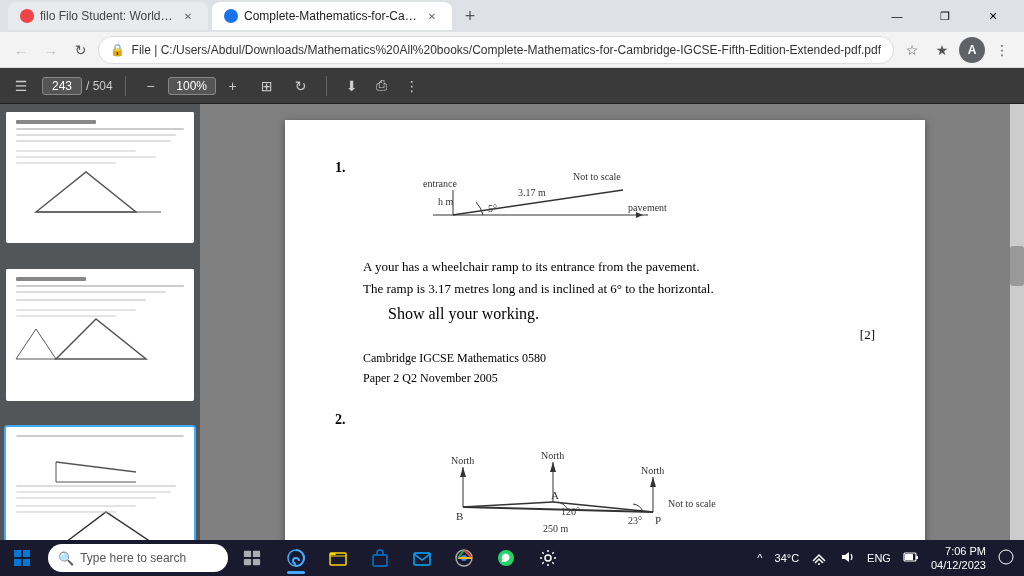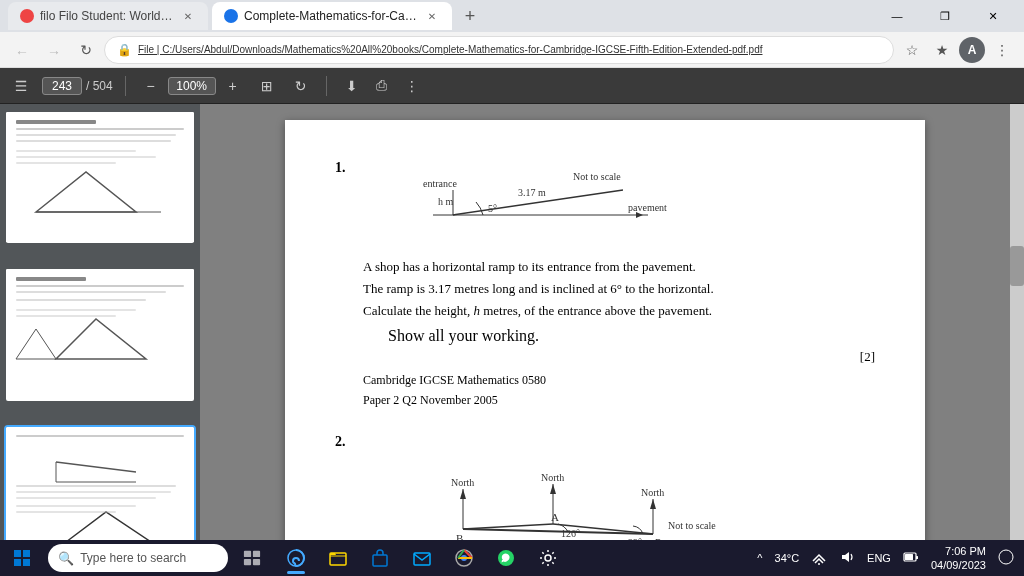--- a/index.html
+++ b/index.html
@@ -25,21 +25,21 @@
 
     
     .address-bar {
       height: 36px; background: #f3f3f3; display: flex; align-items: center; padding: 0 8px; gap: 4px; border-bottom: 1px solid #ddd;
     }
     .nav-btn { width: 28px; height: 28px; border-radius: 50%; display: flex; align-items: center; justify-content: center; font-size: 14px; color: #555; cursor: pointer; }
     .nav-btn.disabled { color: #bbb; cursor: default; }
     .address-input {
       flex: 1; height: 28px; border-radius: 14px; background: white; border: 1px solid #ddd; padding: 0 12px; font-size: 12px; color: #333; display: flex; align-items: center; gap: 6px;
     }
-    .address-text { flex: 1; overflow: hidden; white-space: nowrap; text-overflow: ellipsis; font-size: 10px; color: #333; text-decoration: underline; }
+    .address-text { flex: 1; overflow: hidden; white-space: nowrap; text-overflow: ellipsis; font-size: 12px; color: #333; }
     .addr-icon { color: #1a73e8; font-size: 12px; }
     .toolbar-icons { display: flex; gap: 2px; align-items: center; }
     .toolbar-icon { width: 28px; height: 28px; display: flex; align-items: center; justify-content: center; font-size: 14px; color: #555; cursor: pointer; border-radius: 50%; }
     .avatar { width: 26px; height: 26px; border-radius: 50%; background: #5f6368; display: flex; align-items: center; justify-content: center; color: white; font-size: 12px; font-weight: bold; }
 
     
     .pdf-wrapper { display: flex; height: calc(576px - 32px - 36px - 36px); background: #e8e8e8; }
 
     
     .pdf-toolbar {
@@ -251,23 +251,22 @@
                 <text x="155" y="36" font-size="10" fill="#333">3.17 m</text>
 
                 <text x="265" y="51" font-size="10" fill="#333">pavement</text>
 
                 <polygon points="280,55 273,52 273,58" fill="#333"></polygon>
 
                 <text x="210" y="20" font-size="10" fill="#333">Not to scale</text>
               </svg>
             </div>
 
-            <p style="font-size:13px; line-height:1.7;">A shop has a horizontal ramp to its entrance from the pavement.</p>
+            <p style="font-size:13px; line-height:1.7;">A your has a wheelchair ramp to its entrance from the pavement.</p>
             <p style="font-size:13px; line-height:1.7;">The ramp is 3.17 metres long and is inclined at 6° to the horizontal.</p>
-            <p style="font-size:13px; line-height:1.7;">Calculate the height, <em>h</em> metres, of the entrance above the pavement.</p>
             <p style="font-size:16px; line-height:1.7;margin-left:25px;">Show all your working.</p>
             <div style="display:flex; justify-content:flex-end;">
               <span style="font-size:13px;">[2]</span>
             </div>
             <div style="text-align:left; font-size:12px; line-height:1.6; margin-top:6px;">
               <span>Cambridge IGCSE Mathematics 0580</span><br>
               <span>Paper 2 Q2 November 2005</span>
             </div>
           </div>
         </div>
@@ -436,21 +435,21 @@
     <div class="sys-tray-item">
       <svg width="16" height="16" viewBox="0 0 16 16">
         <rect x="1" y="4" width="12" height="8" rx="1" fill="none" stroke="white" stroke-width="1.2"></rect>
         <rect x="13" y="7" width="2" height="3" rx="0.5" fill="white"></rect>
         <rect x="2" y="5" width="8" height="6" rx="0.5" fill="white"></rect>
       </svg>
     </div>
 
     <div class="clock">
       <span>7:06 PM</span>
-      <span>04/09/2023</span>
+      <span>04/12/2023</span>
     </div>
 
     <div class="sys-tray-item">
       <svg width="16" height="16" viewBox="0 0 16 16">
         <rect x="1" y="1" width="14" height="14" rx="7" fill="none" stroke="white" stroke-width="1"></rect>
       </svg>
     </div>
   </div>
 </div>
 

